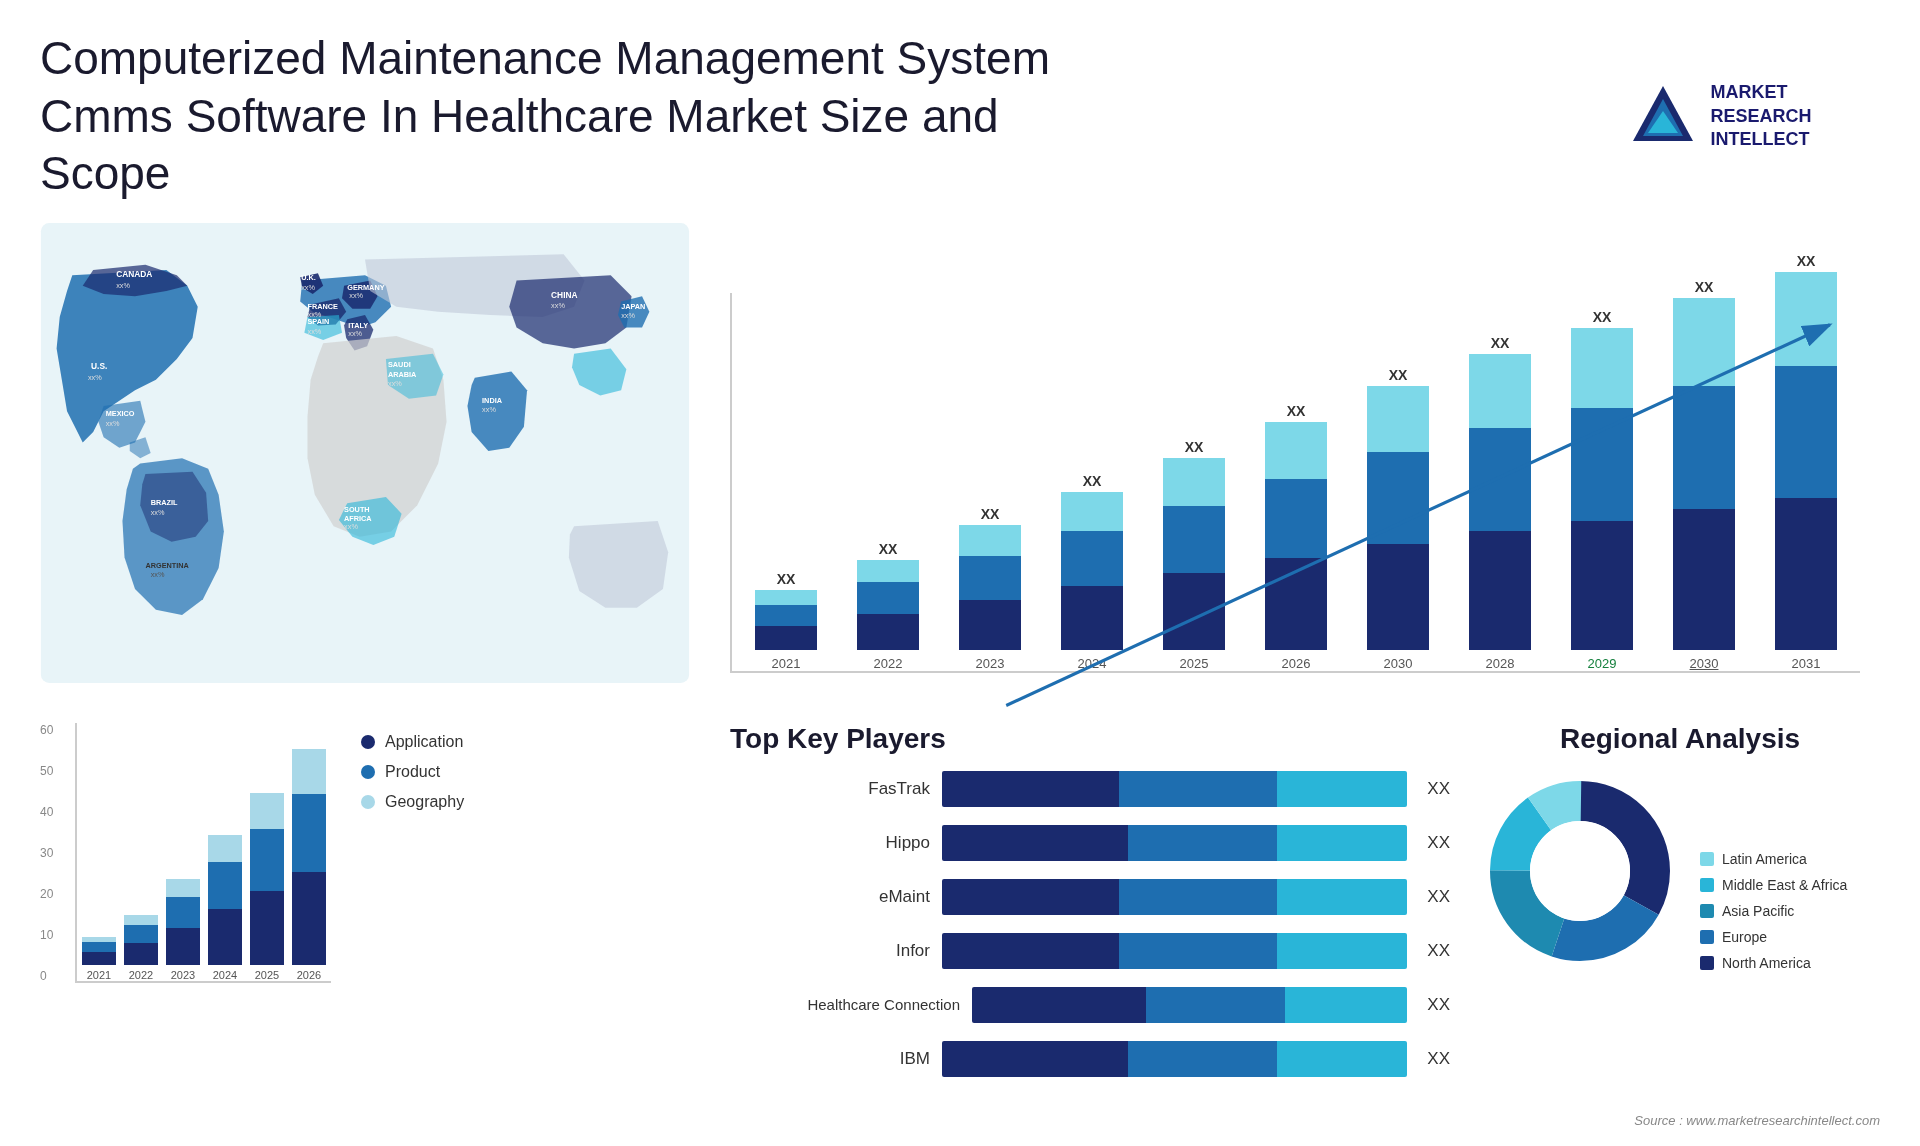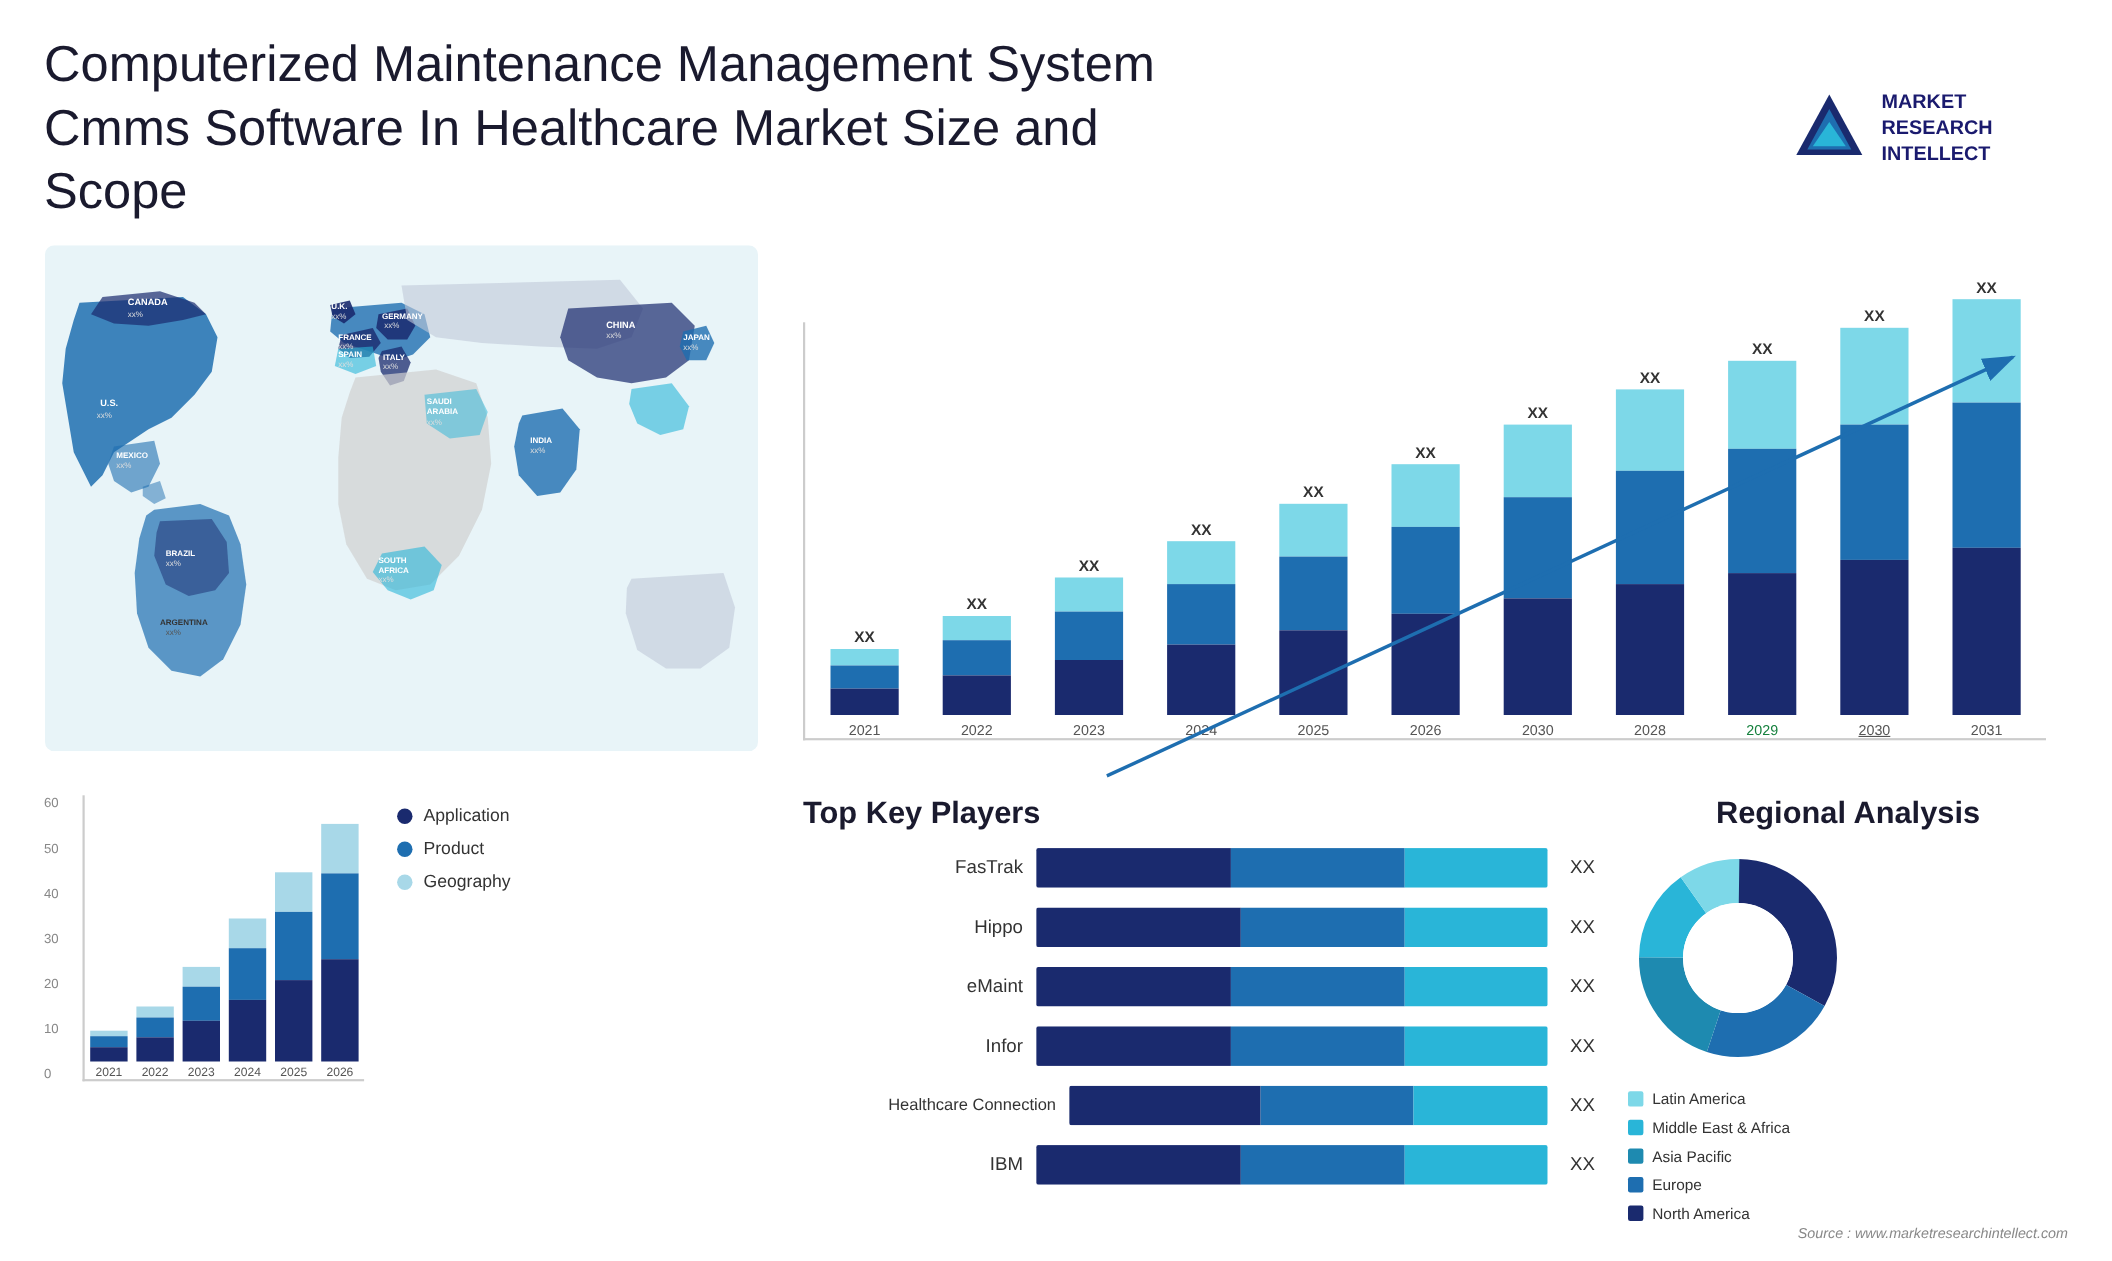--- a/index.html
+++ b/index.html
@@ -572,21 +572,21 @@
           <div class="player-bar-seg" style="width:40%;background:#1a2a6e;"></div>
           <div class="player-bar-seg" style="width:32%;background:#1e6eb0;"></div>
           <div class="player-bar-seg" style="width:28%;background:#29b5d8;"></div>
         </div>
         <span class="player-xx">XX</span>
       </div>
     </div>
 
     <div style="width:400px;flex-shrink:0;">
       <h2 class="section-heading" style="text-align:center;">Regional Analysis</h2>
-      <div style="display:flex;align-items:flex-start;gap:20px;flex-direction:column;">
+      <div style="display:flex;align-items:flex-end;gap:20px;">
 
         <svg width="200" height="200" viewBox="0 0 200 200">
 
           <circle cx="100" cy="100" r="70" fill="none" stroke="#1a2a6e" stroke-width="40" stroke-dasharray="145.2 293.8" stroke-dashoffset="0" transform="rotate(-90 100 100)"></circle>
 
           <circle cx="100" cy="100" r="70" fill="none" stroke="#1e6eb0" stroke-width="40" stroke-dasharray="96.8 342.2" stroke-dashoffset="-145.2" transform="rotate(-90 100 100)"></circle>
 
           <circle cx="100" cy="100" r="70" fill="none" stroke="#1e8ab0" stroke-width="40" stroke-dasharray="88 351" stroke-dashoffset="-242" transform="rotate(-90 100 100)"></circle>
 
           <circle cx="100" cy="100" r="70" fill="none" stroke="#29b5d8" stroke-width="40" stroke-dasharray="66 373" stroke-dashoffset="-330" transform="rotate(-90 100 100)"></circle>

